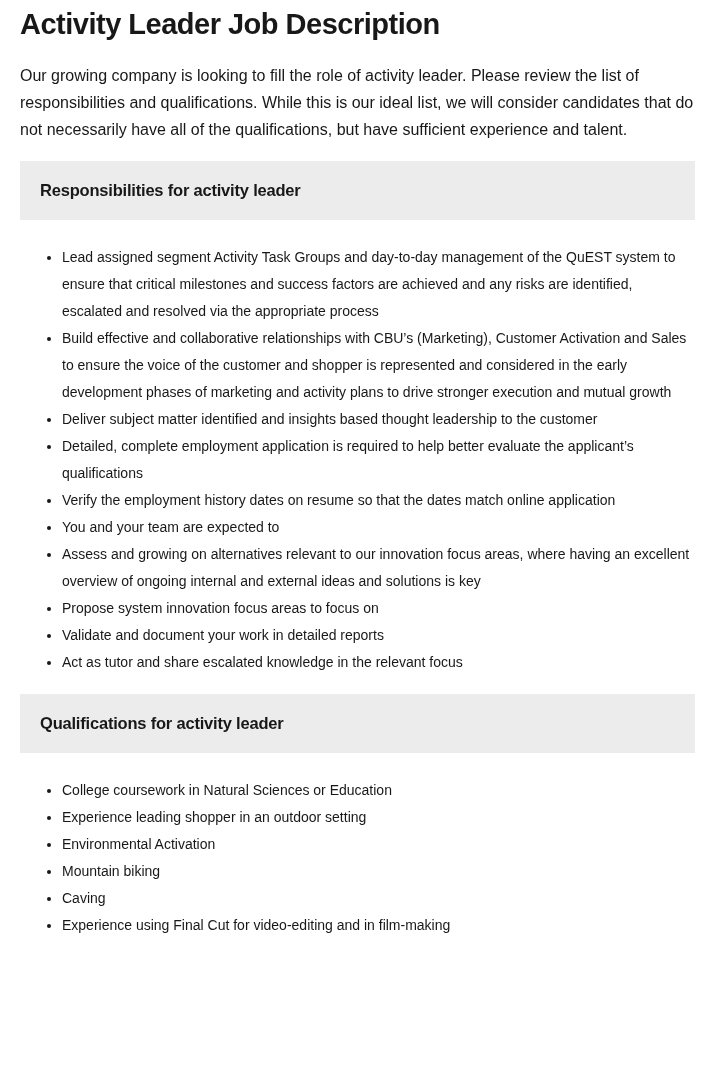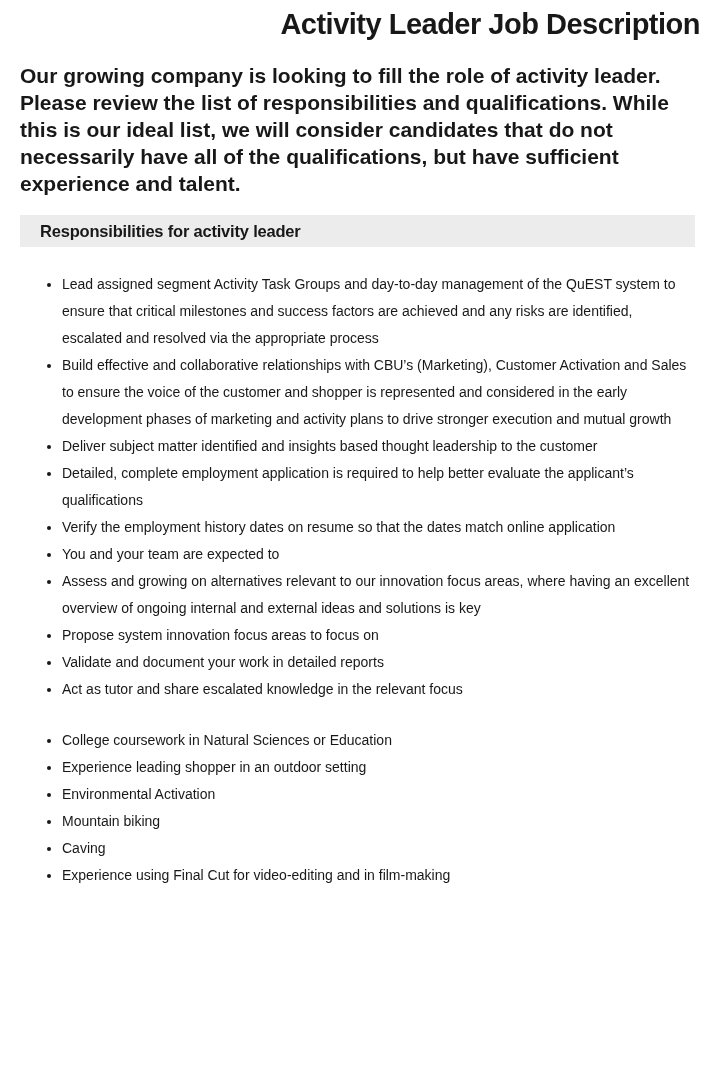--- a/index.html
+++ b/index.html
@@ -16,34 +16,33 @@
   }
   .doc {
     width: 720px;
     box-sizing: border-box;
     padding-top: 5px;
   }
   .page-title {
     font-size: 29px;
     line-height: 34px;
     font-weight: 700;
-    text-align: right;
+    text-align: left;
     letter-spacing: -0.5px;
     margin: 0;
     padding: 2px 20px 0 20px;
   }
   .intro {
     margin: 21px 16px 0 20px;
-    font-size: 21px;
+    font-size: 16px;
     line-height: 27px;
-    font-weight: bold;
   }
   .section-header {
     margin: 18px 25px 0 20px;
-    height: 32px;
+    height: 59px;
     background: #ececec;
     display: flex;
     align-items: center;
     padding-left: 20px;
     box-sizing: border-box;
     font-size: 16.5px;
     font-weight: 700;
     letter-spacing: -0.2px;
   }
   ul.bullet-list {
@@ -83,20 +82,23 @@
     <li>Deliver subject matter identified and insights based thought leadership to the customer</li>
     <li>Detailed, complete employment application is required to help better evaluate the applicant’s qualifications</li>
     <li>Verify the employment history dates on resume so that the dates match online application</li>
     <li>You and your team are expected to</li>
     <li>Assess and growing on alternatives relevant to our innovation focus areas, where having an excellent overview of ongoing internal and external ideas and solutions is key</li>
     <li>Propose system innovation focus areas to focus on</li>
     <li>Validate and document your work in detailed reports</li>
     <li>Act as tutor and share escalated knowledge in the relevant focus</li>
   </ul>
 
+  <div class="section-header">
+    <span>Qualifications for activity leader</span>
+  </div>
 
   <ul class="bullet-list">
     <li>College coursework in Natural Sciences or Education</li>
     <li>Experience leading shopper in an outdoor setting</li>
     <li>Environmental Activation</li>
     <li>Mountain biking</li>
     <li>Caving</li>
     <li>Experience using Final Cut for video-editing and in film-making</li>
   </ul>
 

